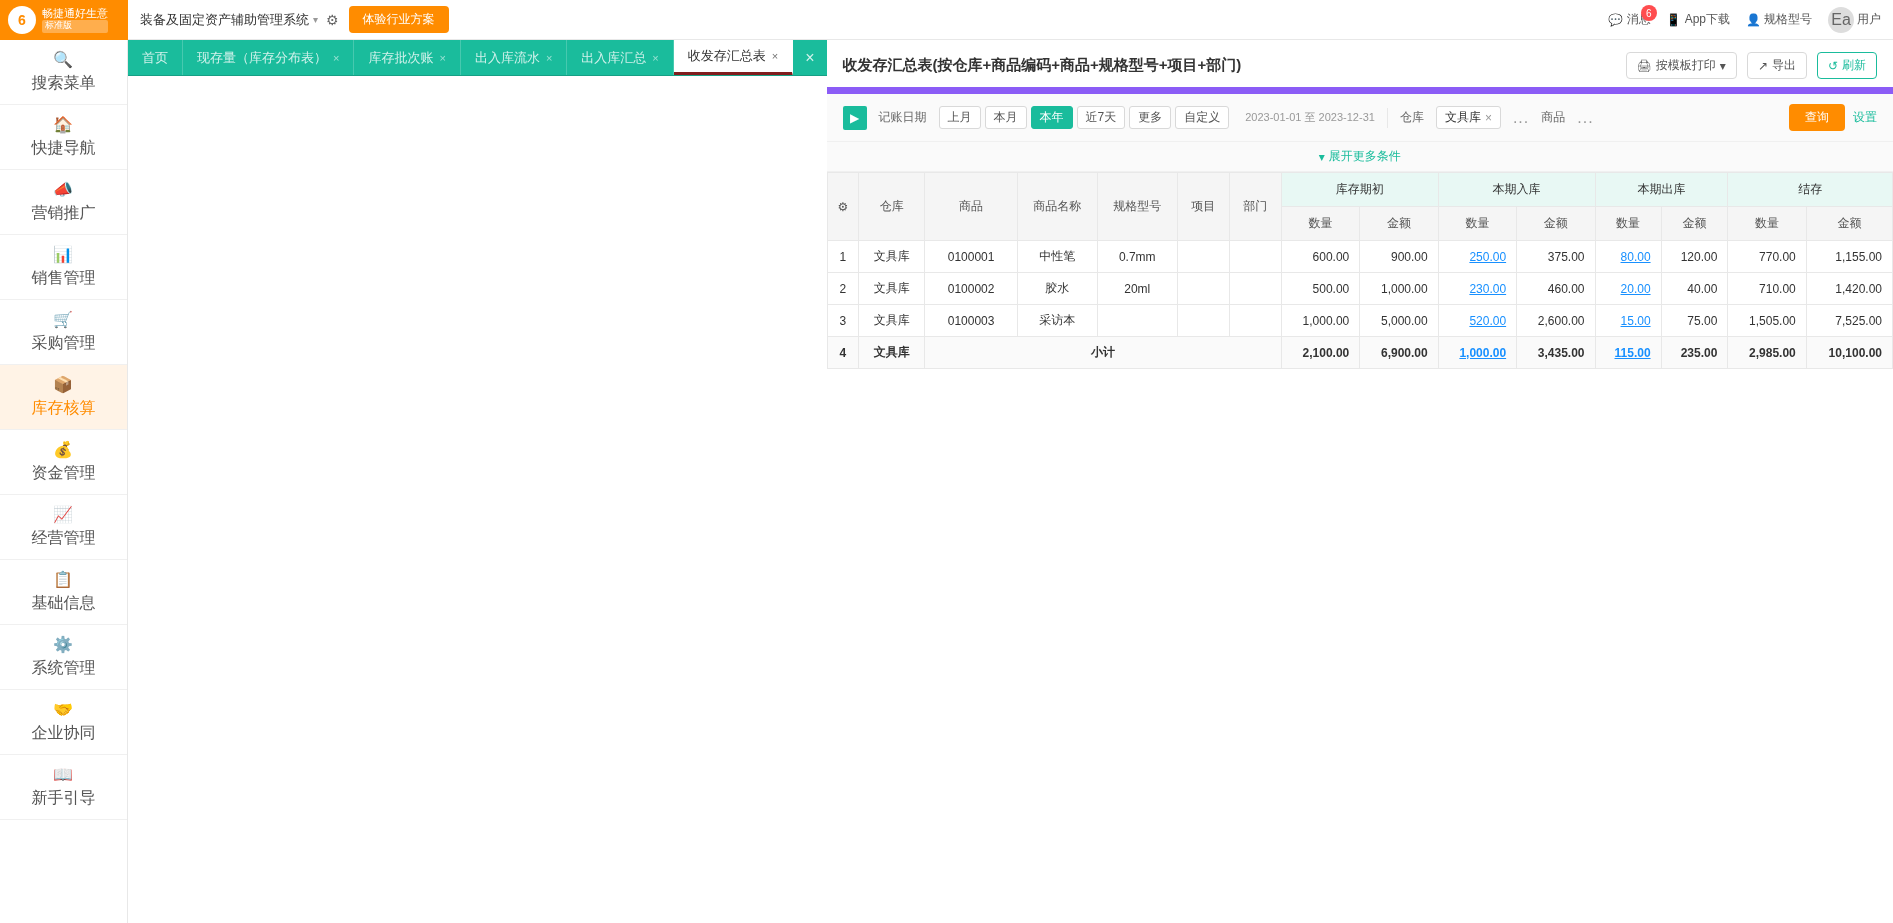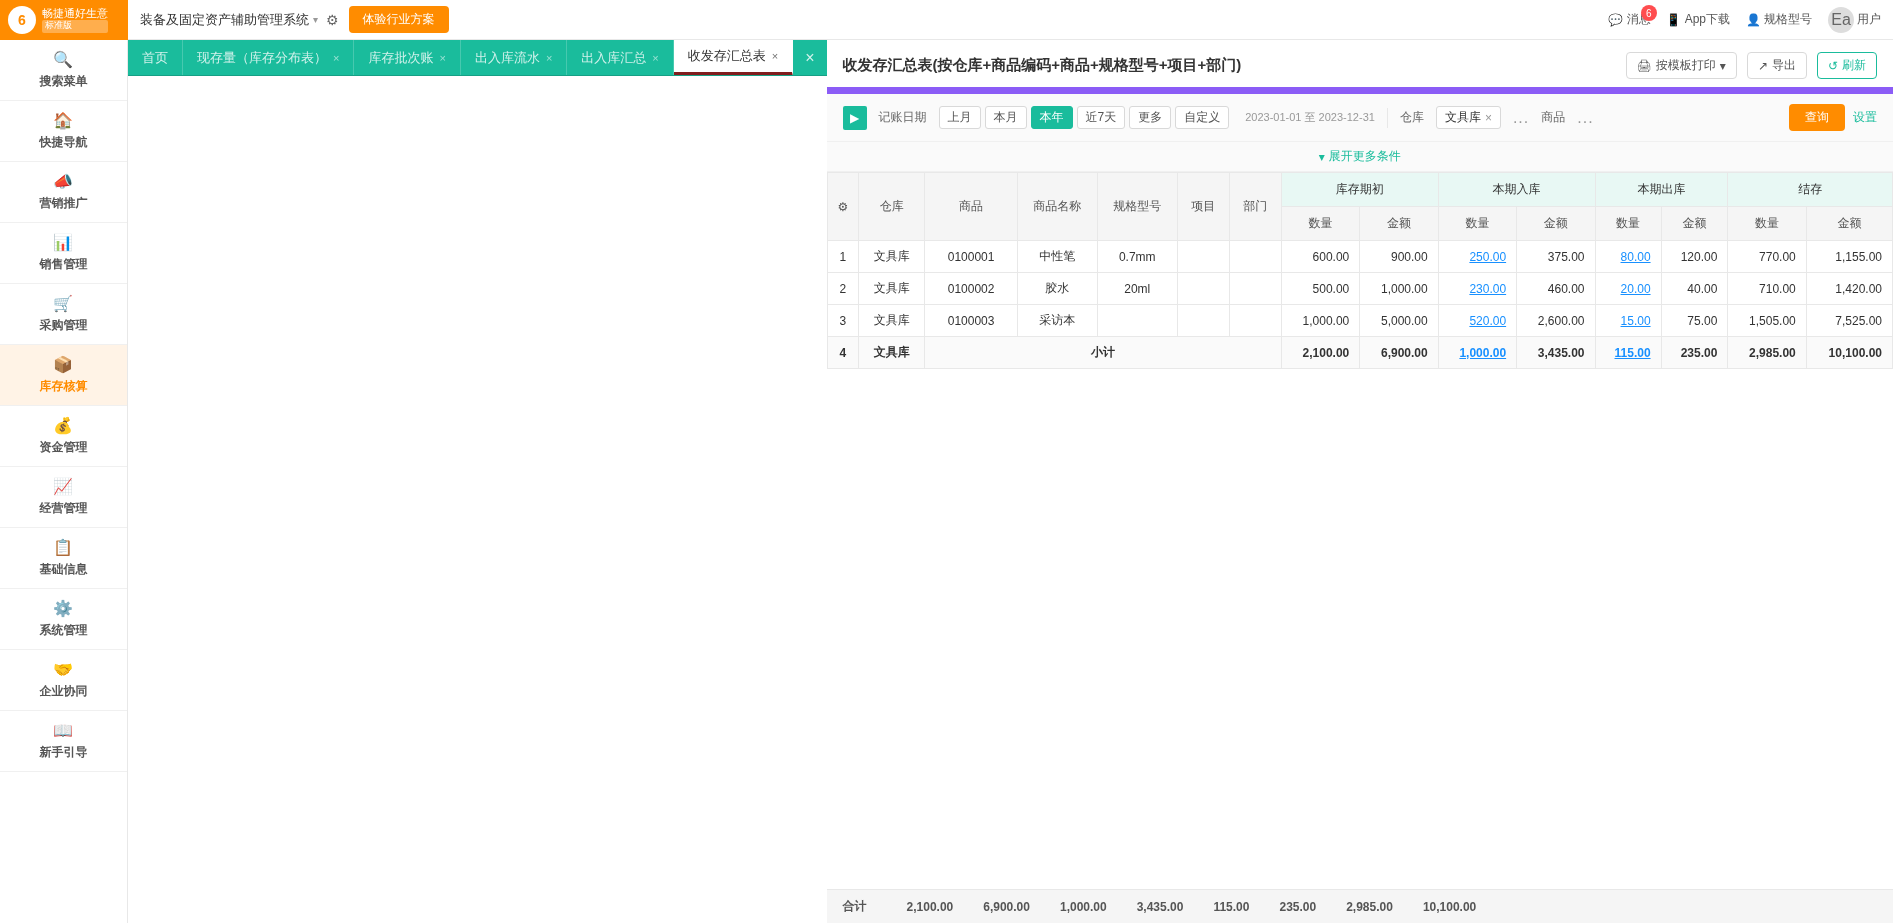--- a/index.html
+++ b/index.html
@@ -22,21 +22,21 @@
     .user-avatar { width: 26px; height: 26px; background: #ddd; border-radius: 50%; display: flex; align-items: center; justify-content: center; font-size: 16px; color: #666; }
 
     
     .main-layout { display: flex; flex: 1; overflow: hidden; }
 
     
     .sidebar { width: 128px; background: #fff; border-right: 1px solid #e8e8e8; display: flex; flex-direction: column; overflow-y: auto; flex-shrink: 0; }
     .sidebar-item { display: flex; flex-direction: column; align-items: center; padding: 10px 5px; cursor: pointer; color: #555; border-bottom: 1px solid #f0f0f0; }
     .sidebar-item.active { background: #fff3e6; color: #ff8c00; }
     .sidebar-item .s-icon { font-size: 16px; margin-bottom: 4px; }
-    .sidebar-item .s-label { font-size: 12px; font-weight: bold; }
+    .sidebar-item .s-label { font-size: 16px; }
     .sidebar-item.active .s-label { color: #ff8c00; }
 
     
     .content-area { flex: 1; display: flex; flex-direction: row; overflow: hidden; background: #fff; }
 
     
     .tab-bar { display: flex; align-items: center; background: #1abc9c; height: 36px; padding: 0 0; border-bottom: 1px solid #16a085; overflow: hidden; }
     .tab-item { display: flex; align-items: center; padding: 0 14px; height: 36px; color: rgba(255,255,255,0.8); cursor: pointer; font-size: 13px; white-space: nowrap; border-right: 1px solid rgba(255,255,255,0.2); }
     .tab-item.active { background: #fff; color: #333; border-bottom: 4px solid #7f1d1d; }
     .tab-close { margin-left: 6px; font-size: 11px; opacity: 0.7; }
@@ -357,28 +357,15 @@
     <td class="num-col"><strong>3,435.00</strong></td>
     <td class="num-col" style="color:#1890ff;text-decoration:underline;cursor:pointer;"><strong>115.00</strong></td>
     <td class="num-col"><strong>235.00</strong></td>
     <td class="num-col"><strong>2,985.00</strong></td>
     <td class="num-col"><strong>10,100.00</strong></td>
   </tr>
             </tbody>
         </table>
       </div>
 
-      <div class="bottom-bar">
-        <span class="total-label">合计</span>
-        <div class="total-nums">
-          <span class="total-num">2,100.00</span>
-          <span class="total-num">6,900.00</span>
-          <span class="total-num">1,000.00</span>
-          <span class="total-num">3,435.00</span>
-          <span class="total-num">115.00</span>
-          <span class="total-num">235.00</span>
-          <span class="total-num">2,985.00</span>
-          <span class="total-num">10,100.00</span>
-        </div>
-      </div>
     </div>
   </div>
 </div>
 
 </body></html>

